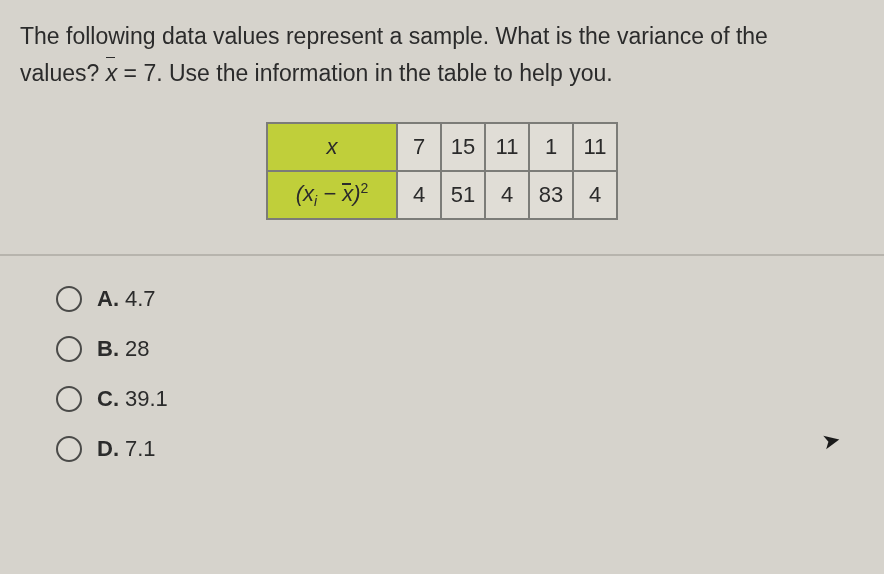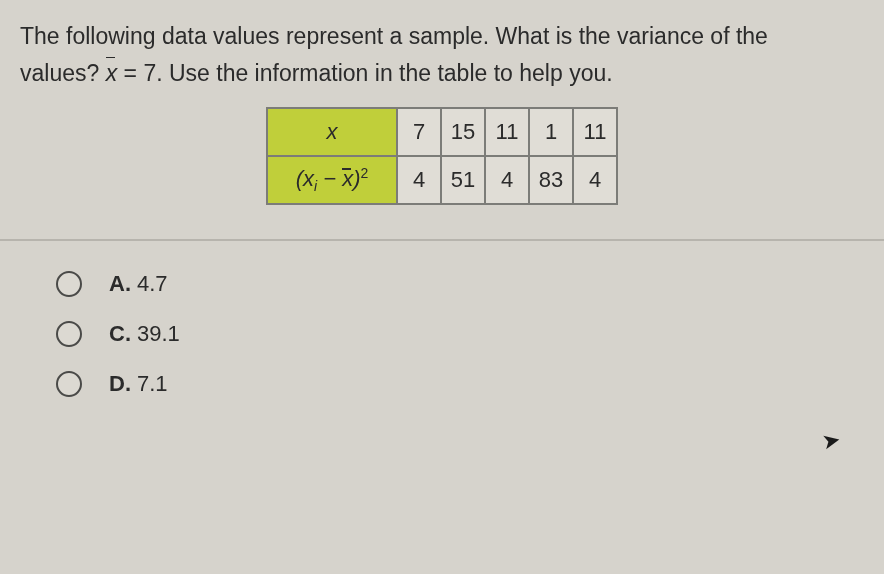--- a/index.html
+++ b/index.html
@@ -10,21 +10,21 @@
     height: 574px;
     background: #d6d3cc;
     font-family: Arial, Helvetica, sans-serif;
     color: #2b2b2b;
     overflow: hidden;
     position: relative;
   }
   .question-text {
     font-size: 23px;
     line-height: 1.6;
-    margin-bottom: 15px;
+    margin-bottom: 30px;
   }
   .xbar {
     display: inline-block;
     position: relative;
     font-style: italic;
   }
   .xbar::before {
     content: "";
     position: absolute;
     top: 2px;
@@ -67,21 +67,21 @@
     border: none;
     border-top: 2px solid #b7b4ad;
     margin: 0 -20px 30px -20px;
   }
   .options {
     padding-left: 36px;
   }
   .option {
     display: flex;
     align-items: center;
-    gap: 27px;
+    gap: 15px;
     margin-bottom: 24px;
     font-size: 22px;
     cursor: pointer;
   }
   .radio {
     width: 26px;
     height: 26px;
     border: 2.5px solid #4a4a48;
     border-radius: 50%;
     flex-shrink: 0;
@@ -132,20 +132,24 @@
 
 <hr class="divider">
 
 <div class="options">
   <div class="option">
     <div class="radio"></div>
     <div><span class="opt-letter">A.</span><span>4.7</span></div>
   </div>
   <div class="option">
     <div class="radio"></div>
+    <div><span class="opt-letter">B.</span><span>28</span></div>
+  </div>
+  <div class="option">
+    <div class="radio"></div>
     <div><span class="opt-letter">C.</span><span>39.1</span></div>
   </div>
   <div class="option">
     <div class="radio"></div>
     <div><span class="opt-letter">D.</span><span>7.1</span></div>
   </div>
 </div>
 
 <div class="cursor">➤</div>
 

